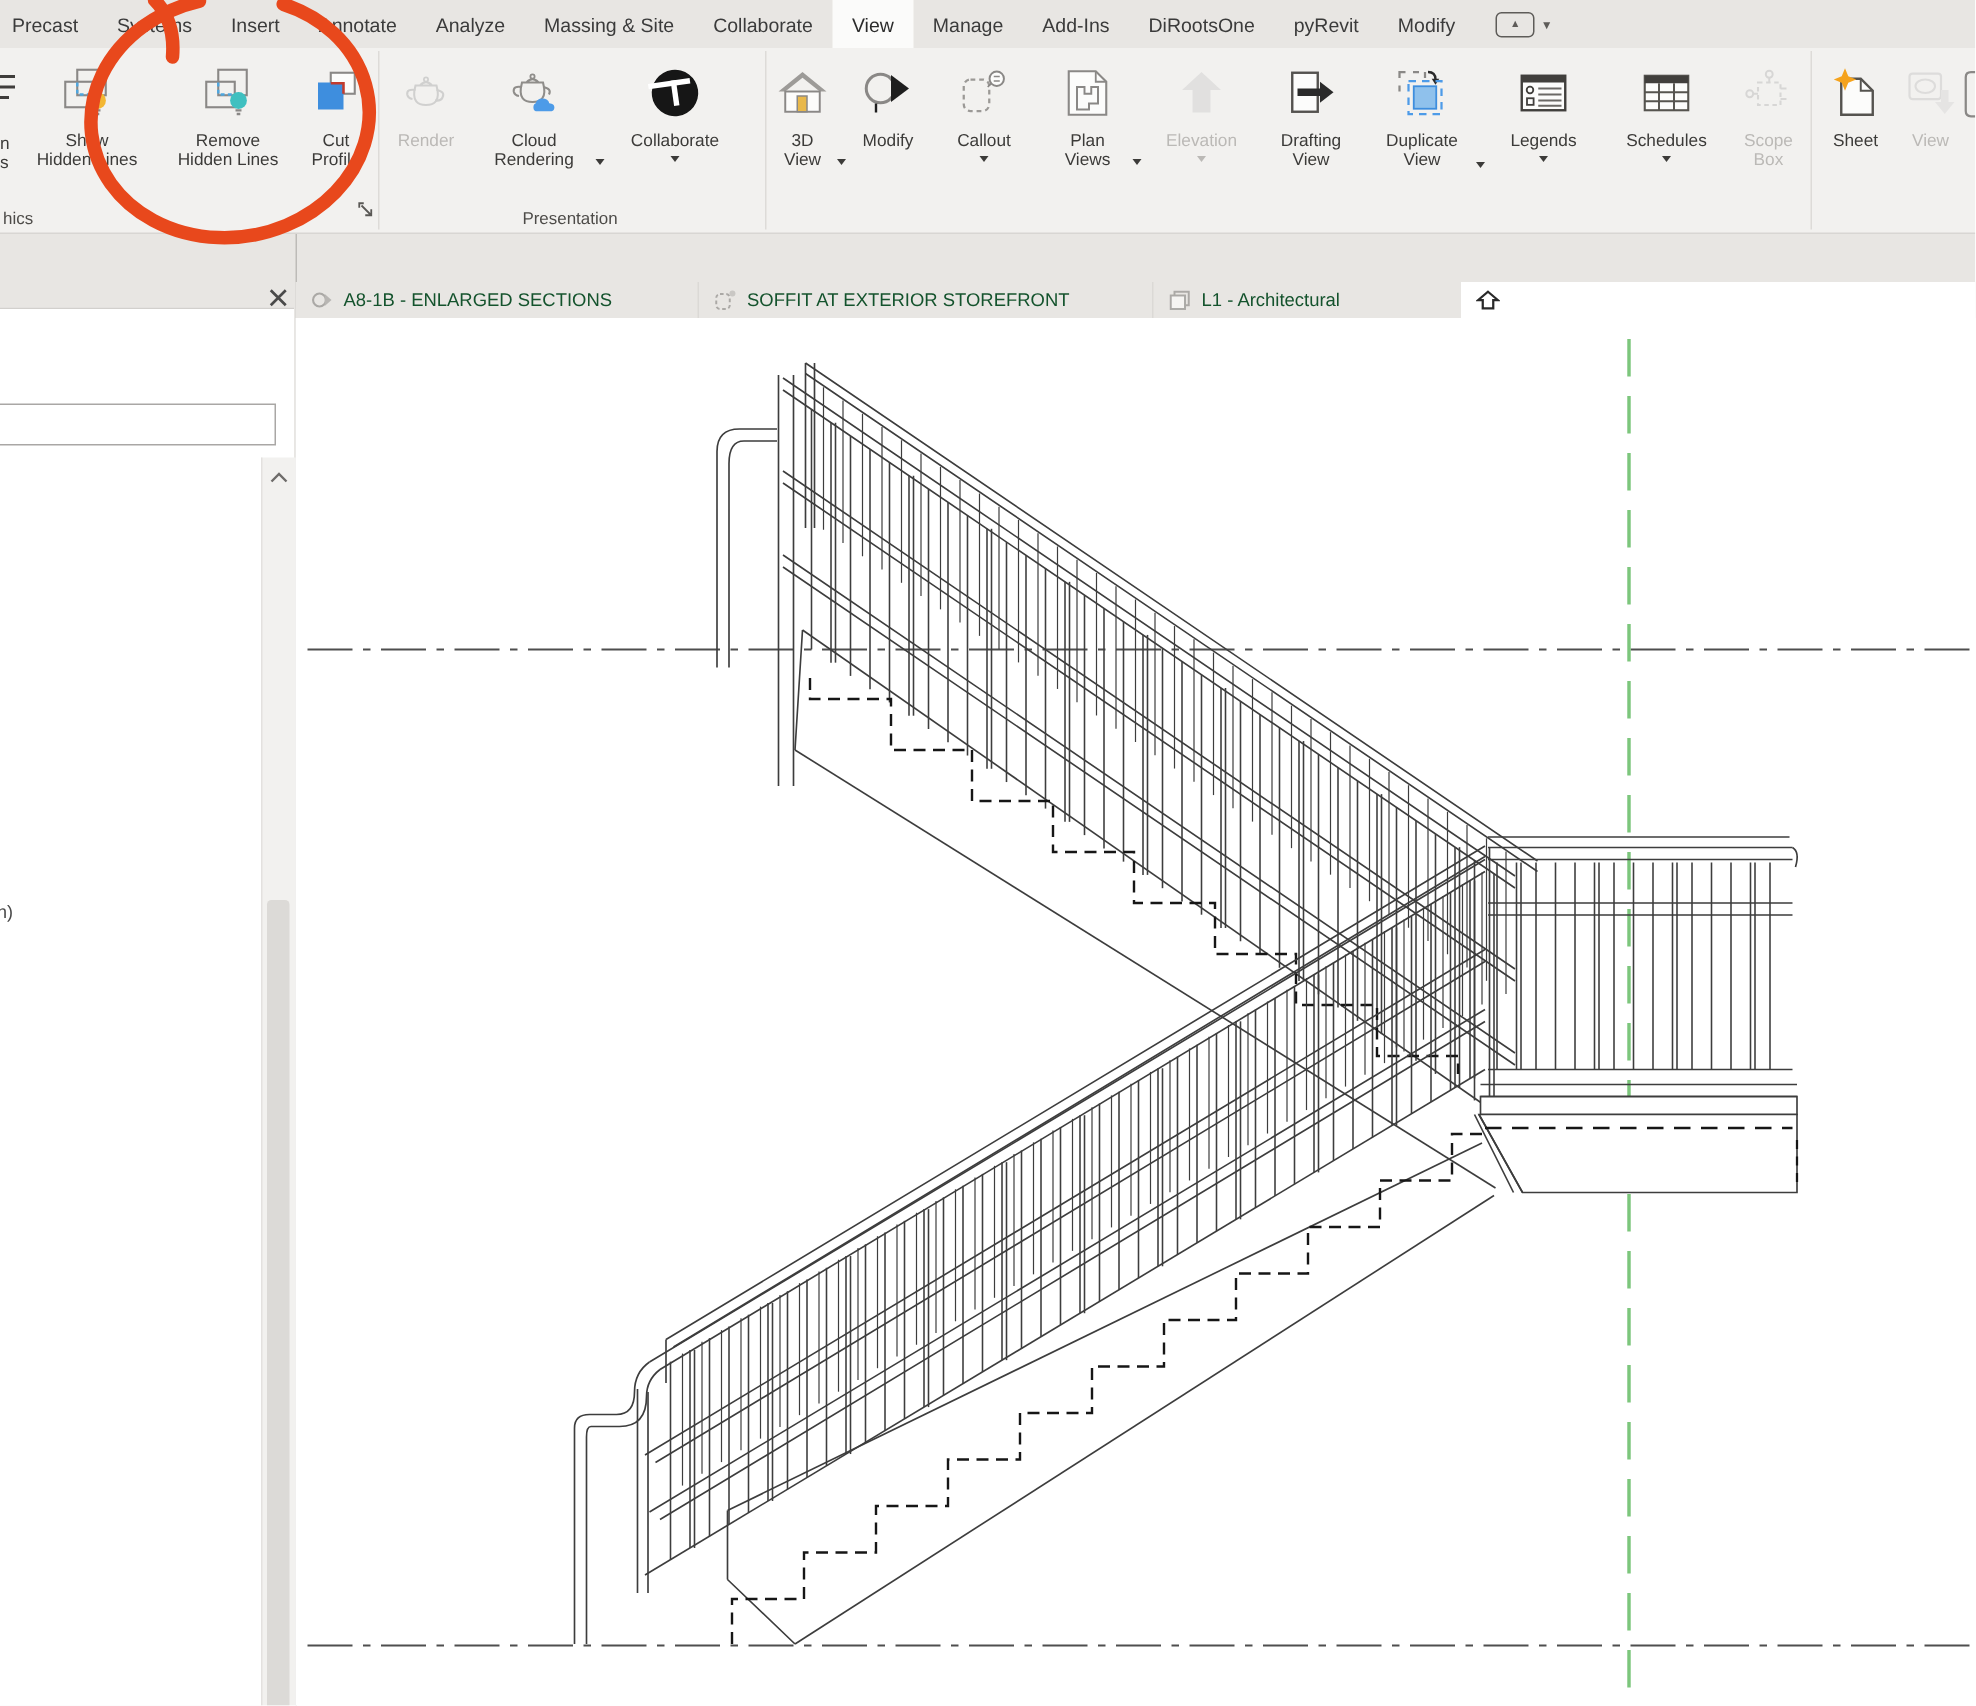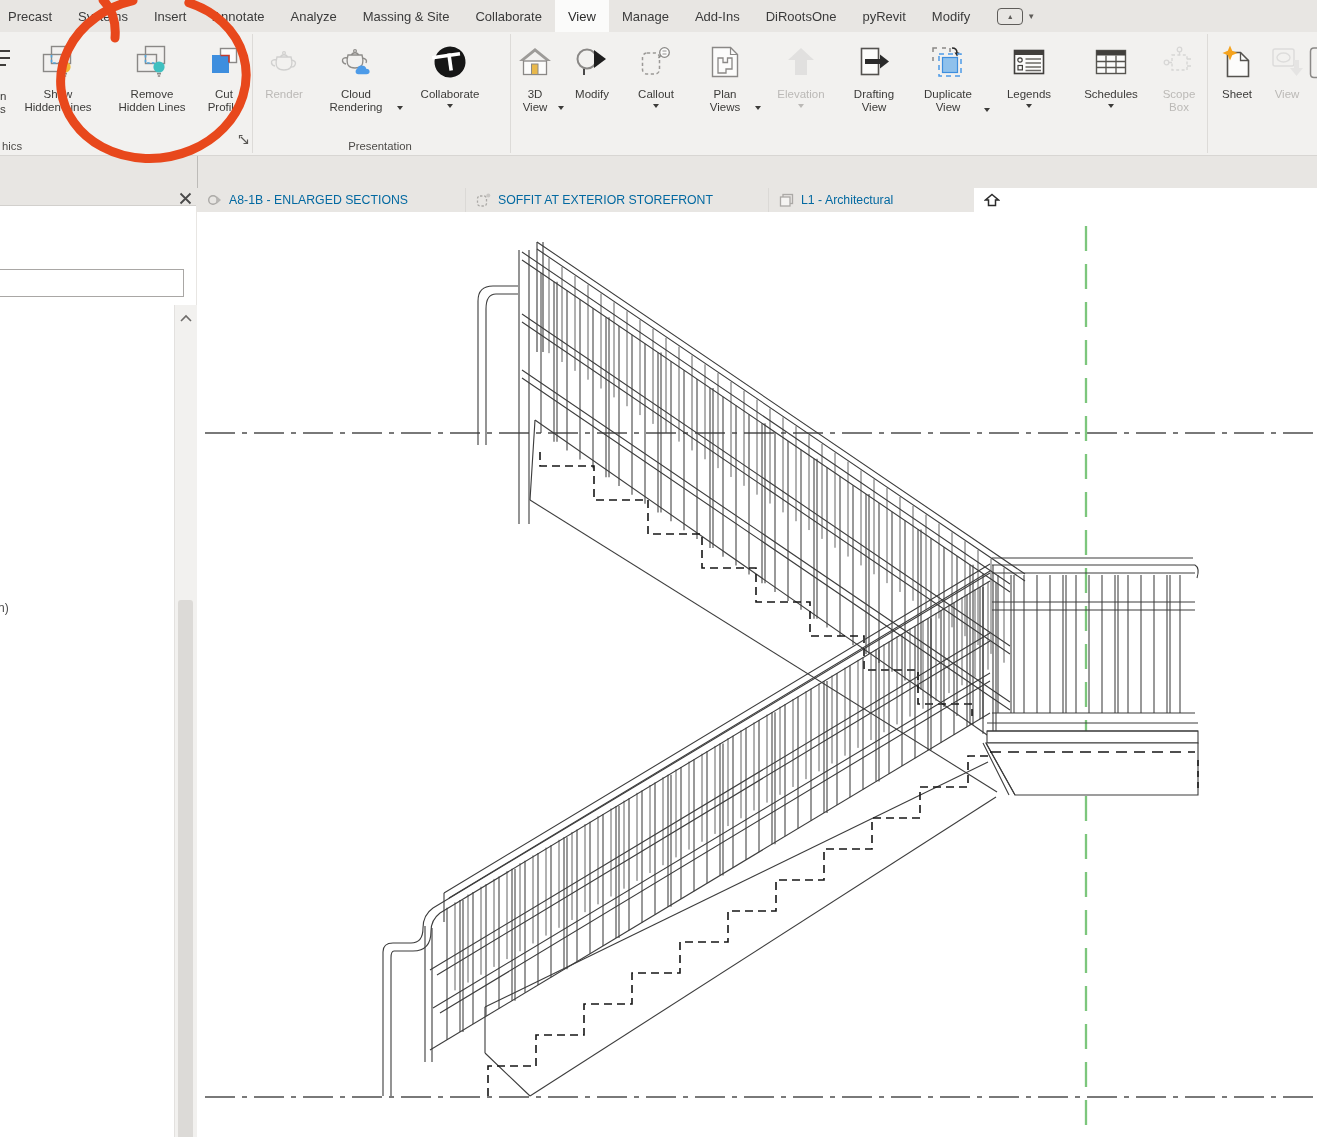--- a/index.html
+++ b/index.html
@@ -29,21 +29,21 @@
   .dd{width:0;height:0;border-left:3.5px solid transparent;border-right:3.5px solid transparent;
       border-top:4px solid #3C3B39;}
   .dd.below{margin-top:3px;}
   .dd.side{position:absolute;}
   .rbtn.disabled .dd{border-top-color:#BBB9B6;}
   .partial-lbl{position:absolute;font-size:11.5px;color:#3C3B39;}
   
   .strip{position:absolute;left:0;top:156px;width:1317px;height:32px;background:#E8E6E3;}
   
   .viewtabs{position:absolute;left:197px;top:188px;width:1120px;height:24px;background:#E8E6E3;
-            display:flex;align-items:stretch;font-size:12.3px;color:#0369a1;}
+            display:flex;align-items:stretch;font-size:12.3px;color:#14532d;}
   .vtab{display:flex;align-items:center;padding:0 10px;white-space:nowrap;overflow:hidden;cursor:pointer;}
   .vtab + .vtab{border-left:1px solid #DBD9D6;}
   .vtab .vicon{margin-right:7px;flex:none;display:flex;}
   .vtab.active{background:#FFFFFF;font-weight:bold;color:#1A1A1A;border-left:none;}
   
   .lpanel{position:absolute;left:0;top:156px;width:197px;height:981px;background:#E8E6E3;
           border-right:1px solid #BDBBB8;}
   .lpanel-body{position:absolute;left:0;top:49px;width:196px;height:932px;background:#FFFFFF;
                border-top:1px solid #D2D0CD;}
   .close-btn{position:absolute;left:176px;top:33px;width:18px;height:18px;display:flex;

